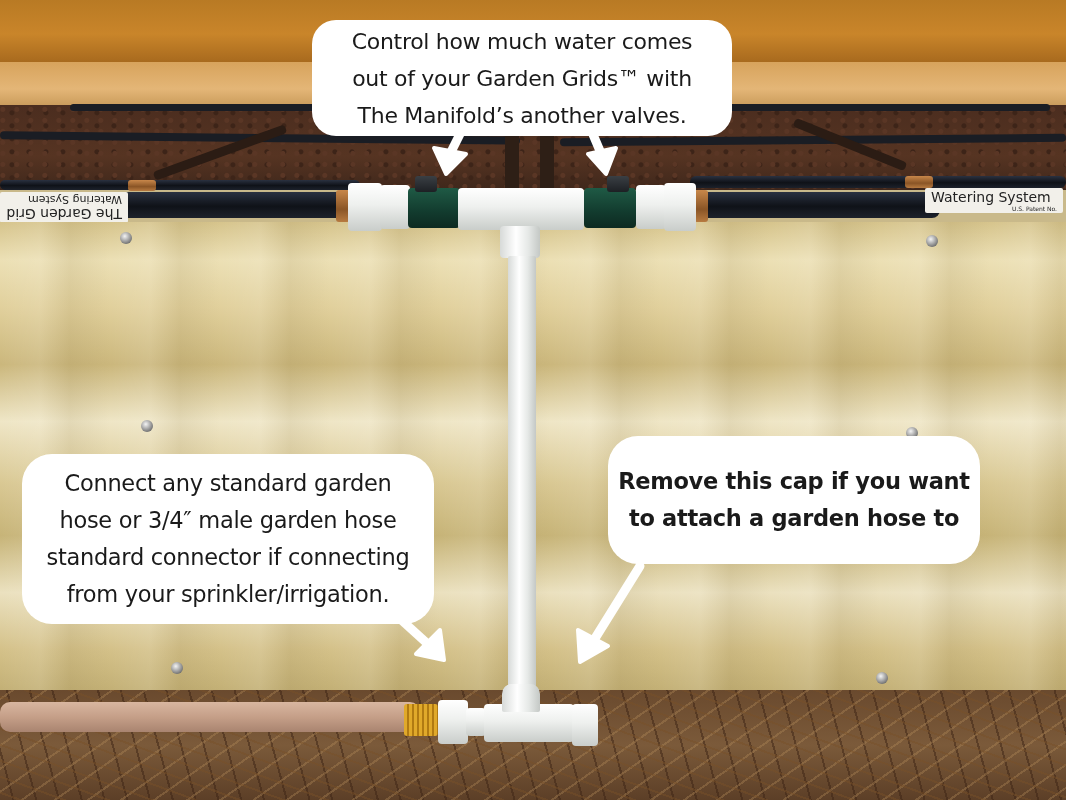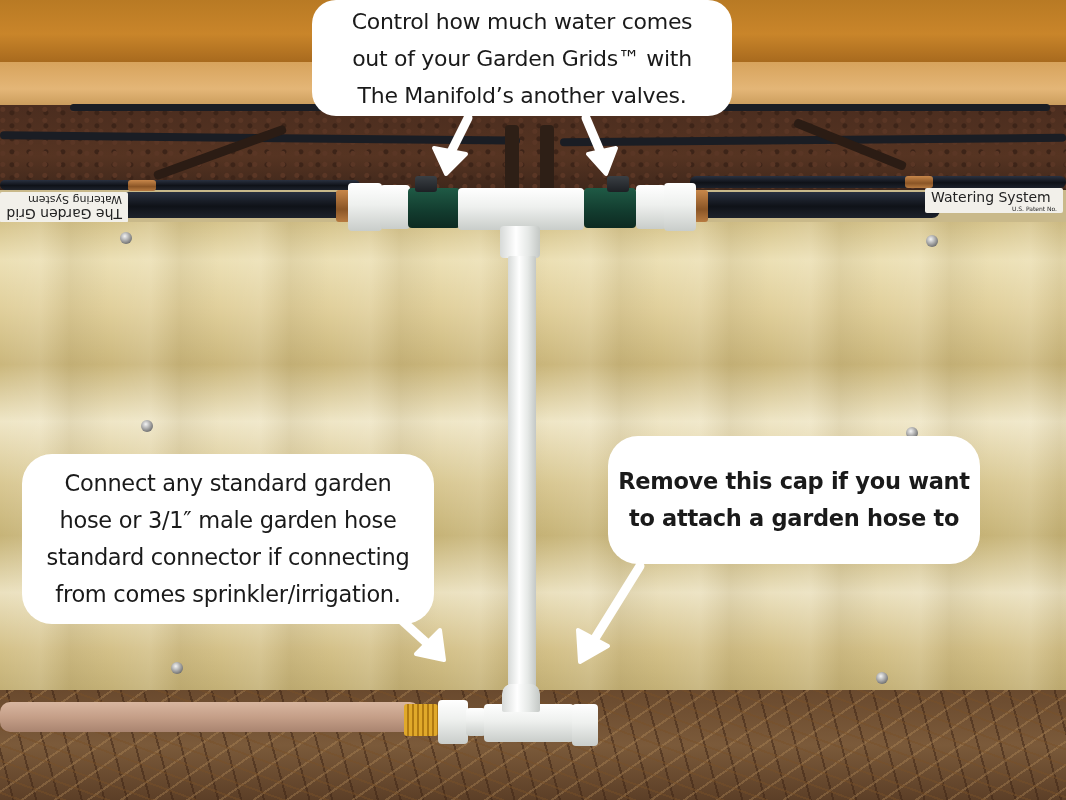--- a/index.html
+++ b/index.html
@@ -51,21 +51,21 @@
   .valve { position:absolute; background:linear-gradient(180deg,#1f5a45,#123b2e 60%,#0d2a21); border-radius:4px; }
   .valve-handle { position:absolute; background:linear-gradient(180deg,#3a3f44,#1d2024); border-radius:3px; }
   .brass { position:absolute; background:repeating-linear-gradient(90deg,#e0a92a 0 3px,#b07a12 3px 5px); border-radius:3px; }
   .hose { position:absolute; background:linear-gradient(180deg,#d8b6a0,#c59f88 50%,#a98470); border-radius:10px; }
 
   
   .callout { position:absolute; background:#ffffff; border-radius:26px; color:#1a1a1a;
     font-family:"DejaVu Sans", sans-serif; text-align:center; box-sizing:border-box;
     display:flex; flex-direction:column; justify-content:center; }
   .callout .line { display:block; white-space:nowrap; font-size:22px; line-height:37px; letter-spacing:-0.3px; }
-  .callout-top { left:312px; top:0; width:420px; height:116px; border-radius:24px; }
+  .callout-top { left:312px; top:20px; width:420px; height:116px; border-radius:24px; }
   .callout-left { left:22px; top:438px; width:412px; height:170px; border-radius:30px;margin-top:16px; }
   .callout-right { left:608px; top:436px; width:372px; height:128px; border-radius:30px;font-weight:bold; }
   .callout-right .line, .callout-left .line { font-size:22.5px; }
 
   
   svg.arrows { position:absolute; left:0; top:0; width:1066px; height:800px; pointer-events:none; }
 </style>
 </head>
 <body>
 
@@ -158,22 +158,22 @@
   </svg>
 
   <div class="callout callout-top">
     <span class="line">Control how much water comes</span>
     <span class="line">out of your Garden Grids™ with</span>
     <span class="line">The Manifold’s another valves.</span>
   </div>
 
   <div class="callout callout-left">
     <span class="line">Connect any standard garden</span>
-    <span class="line">hose or 3/1″ male garden hose</span>
+    <span class="line">hose or 3/4″ male garden hose</span>
     <span class="line">standard connector if connecting</span>
-    <span class="line">from comes sprinkler/irrigation.</span>
+    <span class="line">from your sprinkler/irrigation.</span>
   </div>
 
   <div class="callout callout-right">
     <span class="line">Remove this cap if you want</span>
     <span class="line">to attach a garden hose to</span>
   </div>
 </div>
 
 </body></html>

